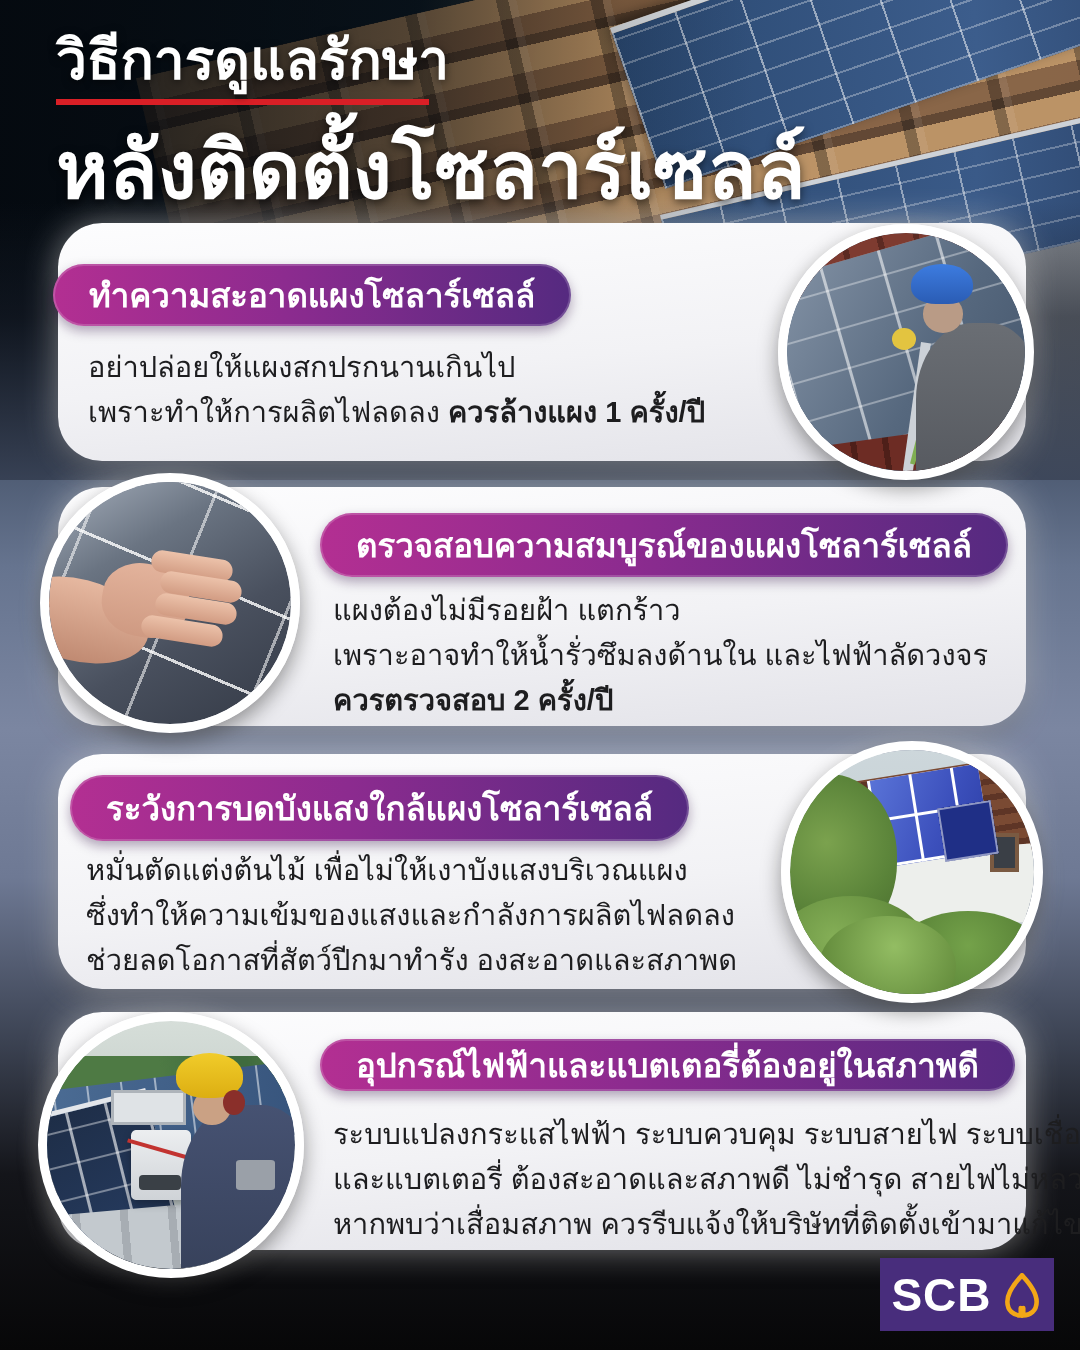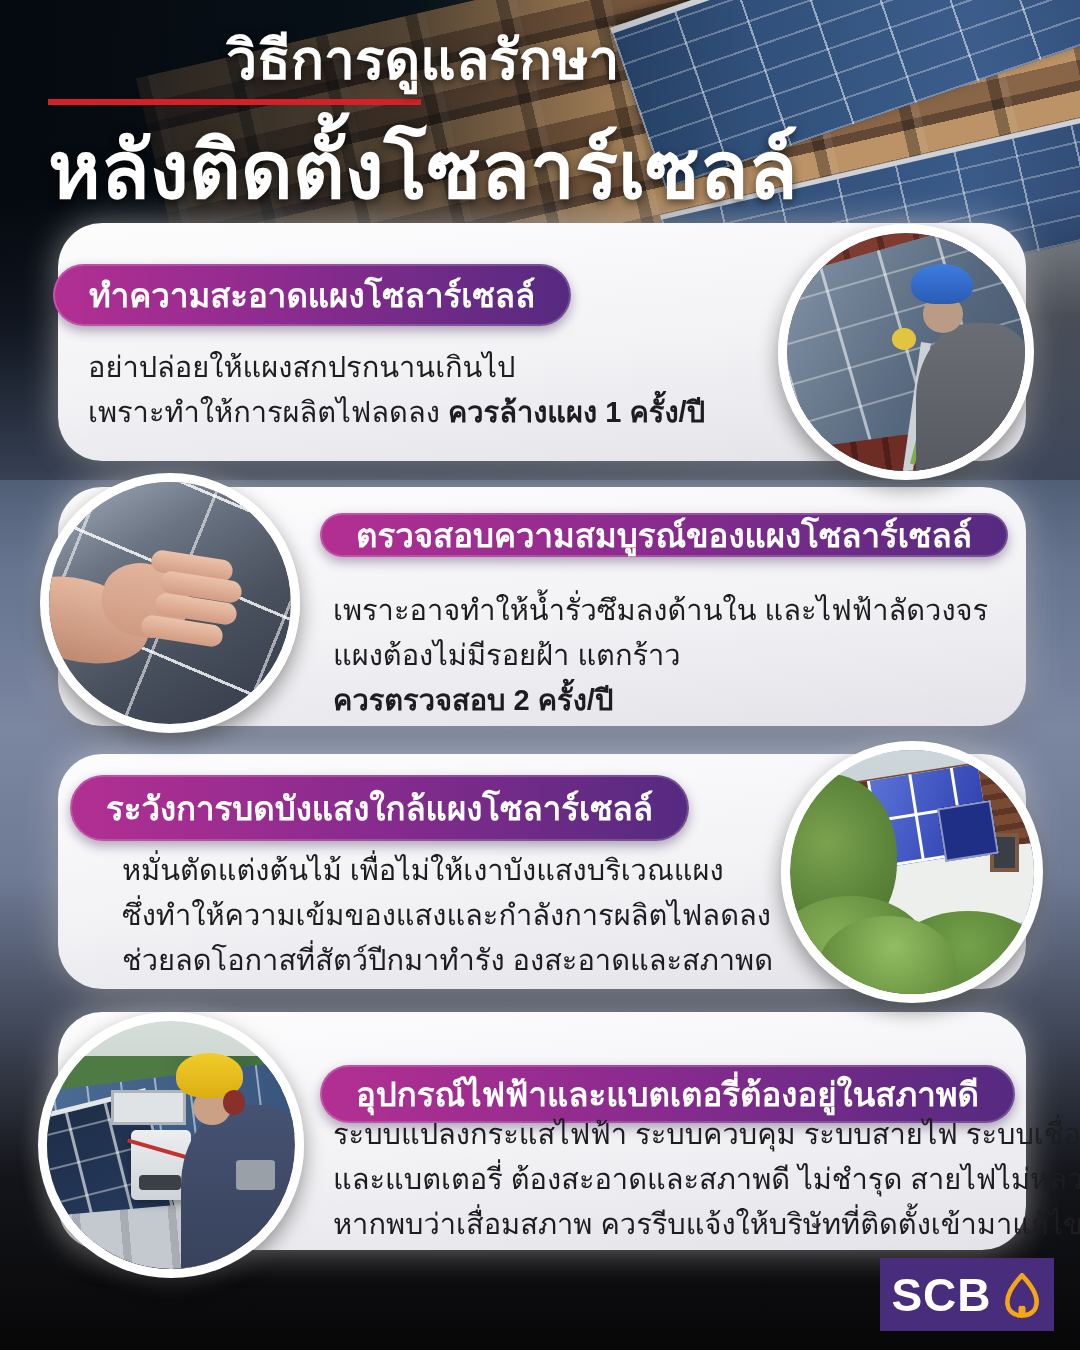--- a/index.html
+++ b/index.html
@@ -26,49 +26,49 @@
   .bg-panel2{position:absolute;left:660px;top:215px;width:560px;height:120px;transform:rotate(-13deg);transform-origin:left top;
     border-top:5px solid #cdd2d8;
     background:
       repeating-linear-gradient(90deg,rgba(255,255,255,.45) 0 2px,transparent 2px 60px),
       repeating-linear-gradient(0deg,rgba(255,255,255,.28) 0 2px,transparent 2px 24px),
       linear-gradient(105deg,#2c4a72,#3a5a88 55%,#263c60);}
   .bg-darkleft{position:absolute;inset:0;background:linear-gradient(90deg,rgba(4,9,15,.92) 0%,rgba(4,9,15,.55) 38%,rgba(4,9,15,.12) 58%,rgba(4,9,15,0) 70%);}
   .bg-fade{position:absolute;inset:0;background:linear-gradient(180deg,rgba(16,22,30,0) 42%,rgba(24,30,42,.55) 66%,rgba(58,68,88,.95) 100%);}
 
   
-  .title-wrap{position:absolute;left:48px;top:26px;z-index:5;color:#fff;text-align:center;}
+  .title-wrap{position:absolute;left:56px;top:26px;z-index:5;color:#fff;}
   .title-1{font-size:55px;font-weight:800;line-height:1.25;text-shadow:0 2px 8px rgba(0,0,0,.6);}
   .red-line{width:373px;height:6px;background:#d91f26;margin-top:4px;}
   .title-2{font-size:80px;font-weight:800;line-height:1.3;margin-top:14px;text-shadow:0 3px 10px rgba(0,0,0,.6);}
 
   
   .card{position:absolute;left:58px;width:968px;border-radius:44px;z-index:2;
     background:linear-gradient(175deg,#fdfdfe 0%,#f2f2f5 55%,#e2e2e8 100%);
     box-shadow:0 0 34px rgba(255,255,255,.45),0 12px 26px rgba(0,0,0,.28);}
   .card-1{top:223px;height:238px;}
   .card-2{top:487px;height:239px;}
   .card-3{top:754px;height:235px;}
   .card-4{top:1012px;height:238px;}
 
   .pill{position:absolute;z-index:6;display:inline-flex;align-items:center;height:62px;padding:0 36px;border-radius:999px;
     background:linear-gradient(90deg,#b32f92 0%,#8c2b8f 45%,#552a80 100%);
     box-shadow:0 5px 12px rgba(40,10,60,.35),inset 0 0 0 2px rgba(255,255,255,.18);
     color:#fff;font-size:33px;font-weight:800;white-space:nowrap;line-height:1;}
   .pill-1{left:53px;top:264px;}
-  .pill-2{left:320px;top:513px;height:44px;}
+  .pill-2{left:320px;top:513px;height:64px;}
   .pill-3{left:70px;top:775px;height:66px;}
-  .pill-4{left:320px;top:1065px;height:58px;}
+  .pill-4{left:320px;top:1039px;height:52px;}
 
   .body{position:absolute;z-index:6;color:#1d1d1f;font-size:29px;line-height:45px;}
   .body .line{white-space:nowrap;}
   .body .b{font-weight:800;}
   .body-1{left:88px;top:345px;}
   .body-2{left:333px;top:588px;}
-  .body-3{left:86px;top:848px;margin-left:36px;}
+  .body-3{left:86px;top:848px;}
   .body-4{left:333px;top:1112px;}
 
   
   .circle{position:absolute;z-index:3;border-radius:50%;border:9px solid #ffffff;overflow:hidden;
     box-shadow:0 8px 20px rgba(0,0,0,.4),0 0 22px rgba(255,255,255,.3);}
   .circle>.scene{position:absolute;inset:0;border-radius:50%;overflow:hidden;}
   .circ-1{left:778px;top:224px;width:256px;height:256px;}
   .circ-2{left:40px;top:473px;width:260px;height:260px;}
   .circ-3{left:781px;top:741px;width:262px;height:262px;}
   .circ-4{left:38px;top:1012px;width:266px;height:266px;}
@@ -190,22 +190,22 @@
   </div>
   <div class="pill pill-4">
     <span>อุปกรณ์ไฟฟ้าและแบตเตอรี่ต้องอยู่ในสภาพดี</span>
   </div>
 
   <div class="body body-1">
       <div class="line"><span>อย่าปล่อยให้แผงสกปรกนานเกินไป</span></div>
       <div class="line"><span>เพราะทำให้การผลิตไฟลดลง </span><span class="b">ควรล้างแผง 1 ครั้ง/ปี</span></div>
     </div>
   <div class="body body-2">
+      <div class="line"><span>แผงต้องไม่มีรอยฝ้า แตกร้าว</span></div>
       <div class="line"><span>เพราะอาจทำให้น้ำรั่วซึมลงด้านใน และไฟฟ้าลัดวงจร</span></div>
-      <div class="line"><span>แผงต้องไม่มีรอยฝ้า แตกร้าว</span></div>
       <div class="line"><span class="b">ควรตรวจสอบ 2 ครั้ง/ปี</span></div>
     </div>
   <div class="body body-3">
       <div class="line"><span>หมั่นตัดแต่งต้นไม้ เพื่อไม่ให้เงาบังแสงบริเวณแผง</span></div>
       <div class="line"><span>ซึ่งทำให้ความเข้มของแสงและกำลังการผลิตไฟลดลง</span></div>
       <div class="line"><span>ช่วยลดโอกาสที่สัตว์ปีกมาทำรัง องสะอาดและสภาพด</span></div>
     </div>
   <div class="body body-4">
       <div class="line"><span>ระบบแปลงกระแสไฟฟ้า ระบบควบคุม ระบบสายไฟ ระบบเชื่อมต่อ</span></div>
       <div class="line"><span>และแบตเตอรี่ ต้องสะอาดและสภาพดี ไม่ชำรุด สายไฟไม่หลวมหลุด</span></div>

